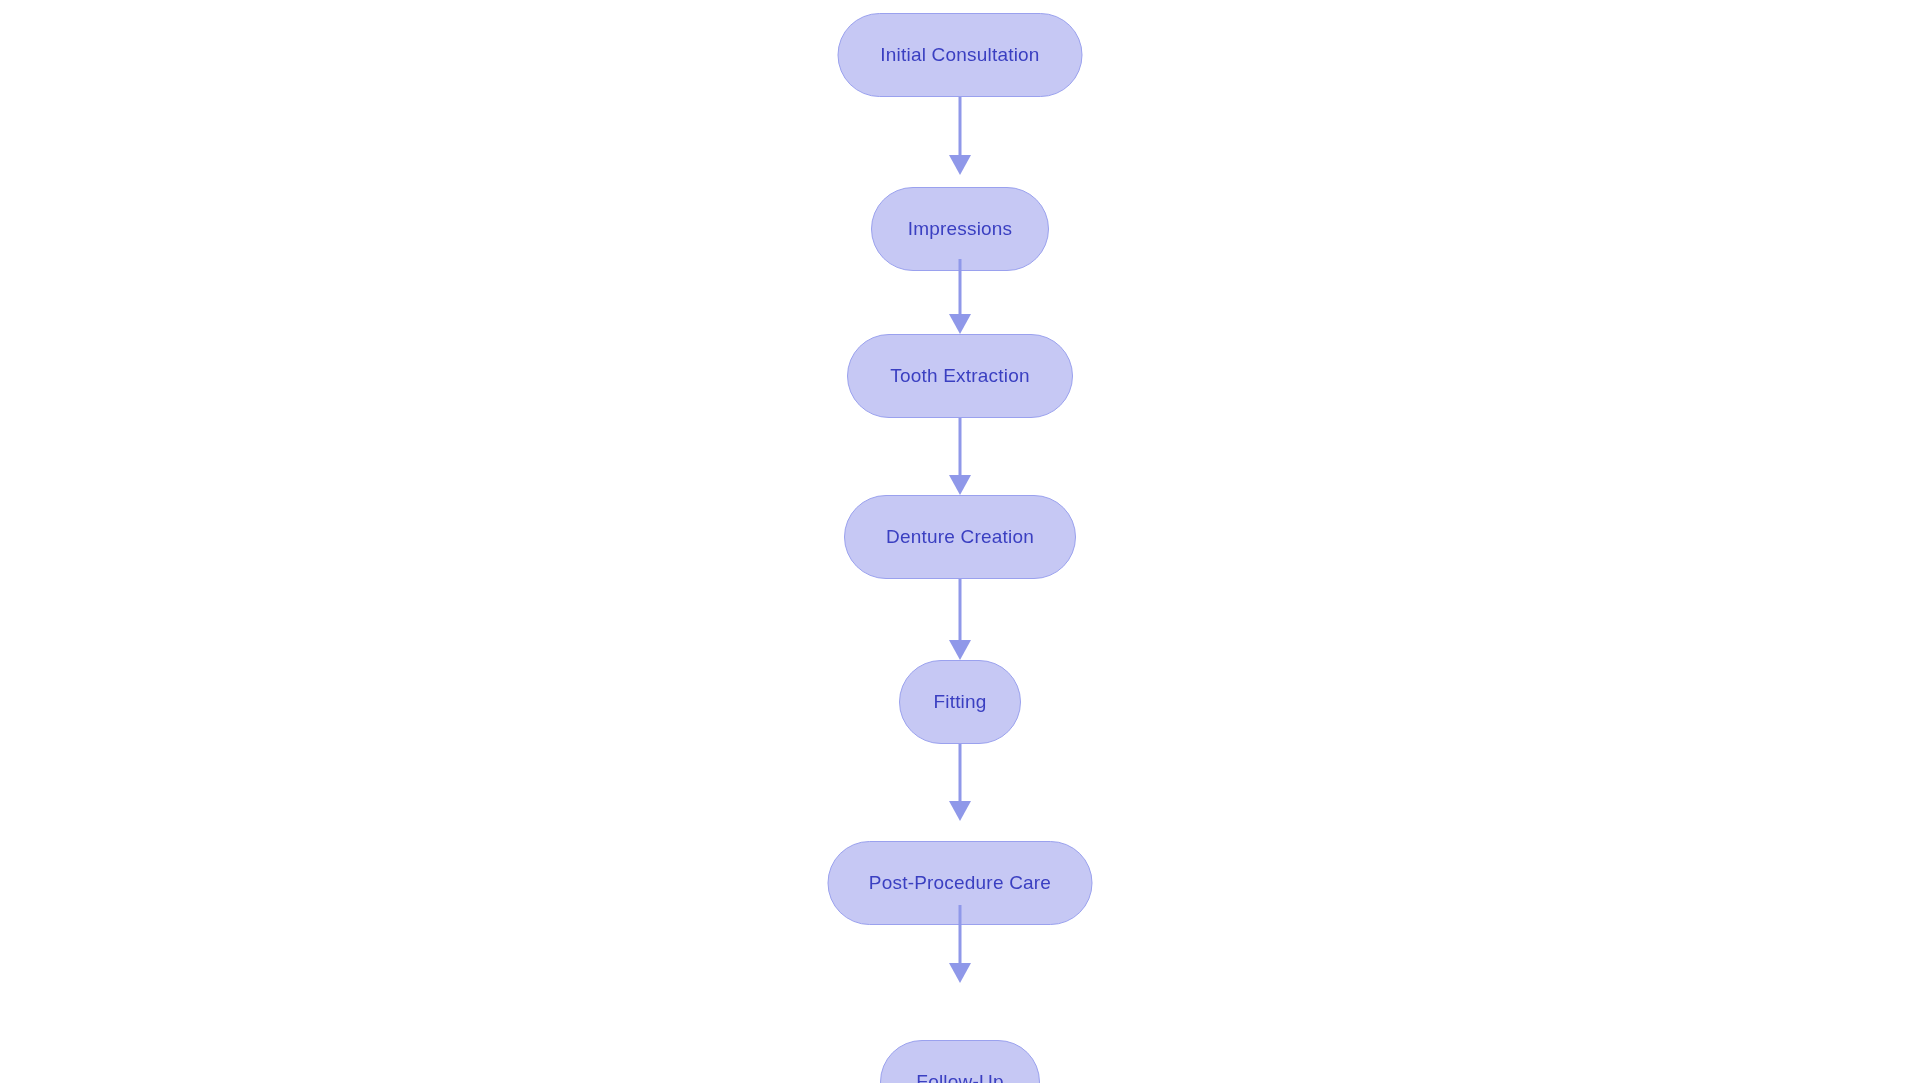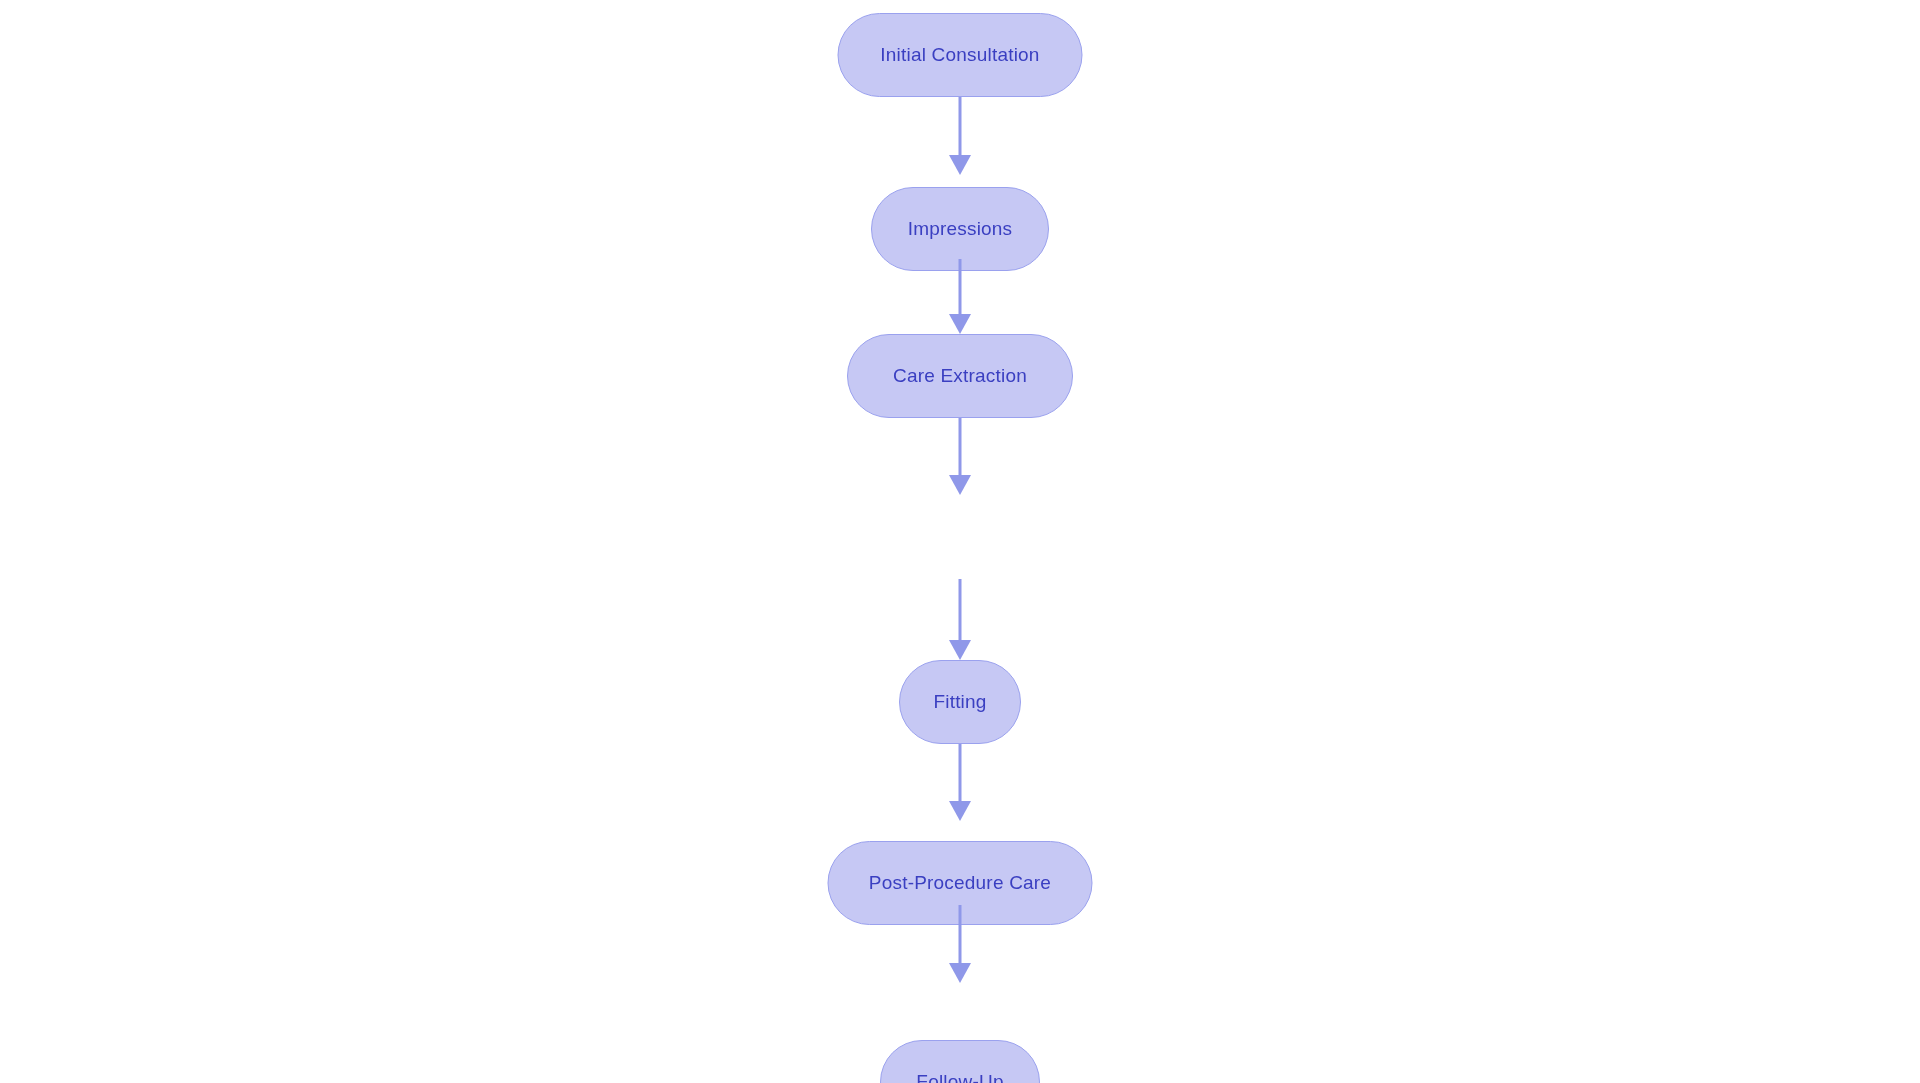--- a/index.html
+++ b/index.html
@@ -95,28 +95,31 @@
   <div class="flow-node n1">
     <span class="node-label">Impressions</span>
   </div>
 
   <div class="arrow a1">
     <div class="arrow-line"></div>
     <div class="arrow-head"></div>
   </div>
 
   <div class="flow-node n2">
-    <span class="node-label">Care Extraction</span>
+    <span class="node-label">Tooth Extraction</span>
   </div>
 
   <div class="arrow a2">
     <div class="arrow-line"></div>
     <div class="arrow-head"></div>
   </div>
 
+  <div class="flow-node n3">
+    <span class="node-label">Denture Creation</span>
+  </div>
 
   <div class="arrow a3">
     <div class="arrow-line"></div>
     <div class="arrow-head"></div>
   </div>
 
   <div class="flow-node n4">
     <span class="node-label">Fitting</span>
   </div>
 

